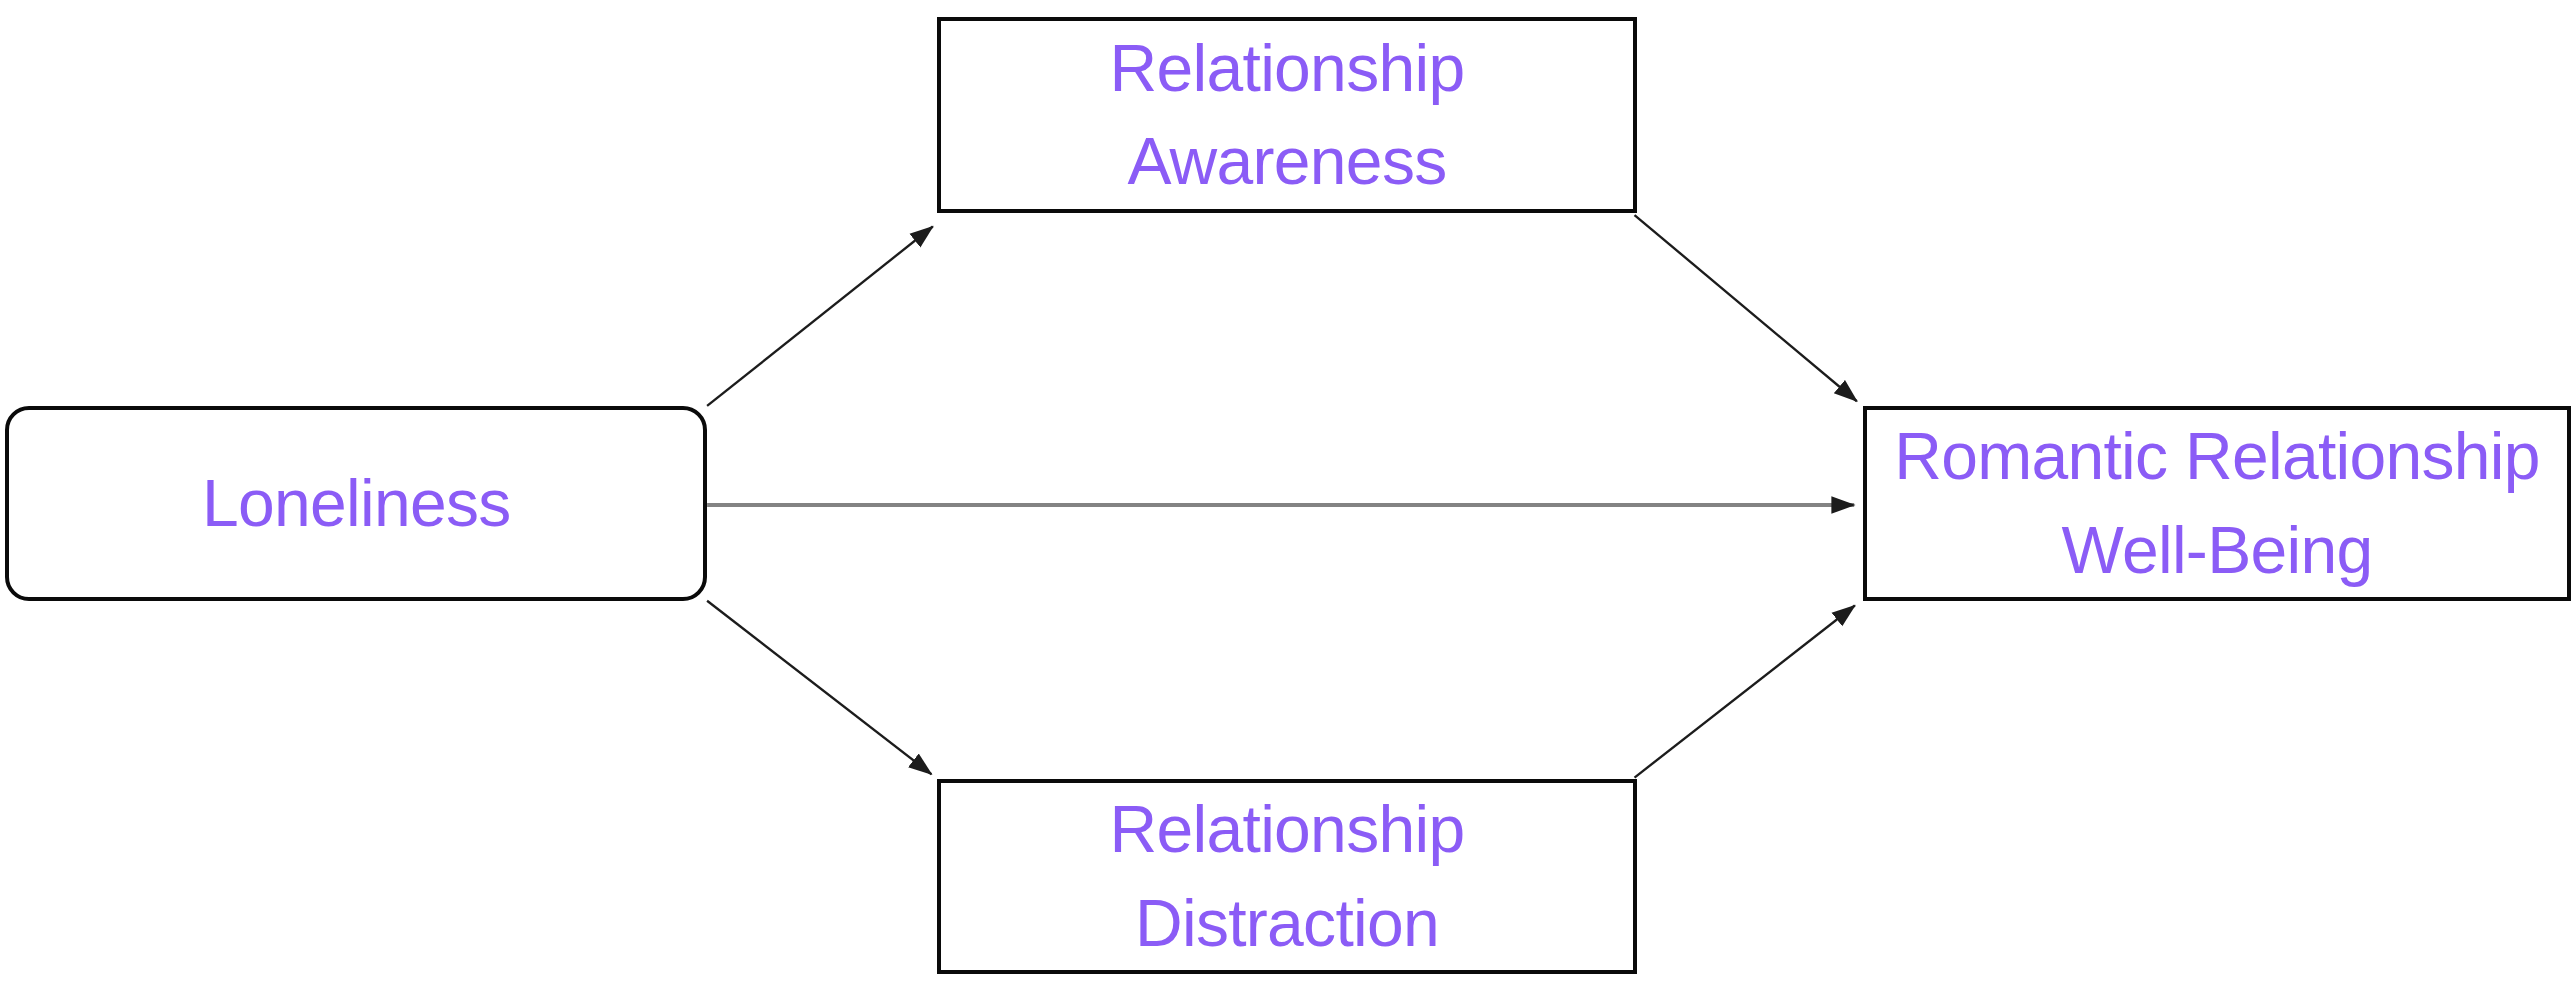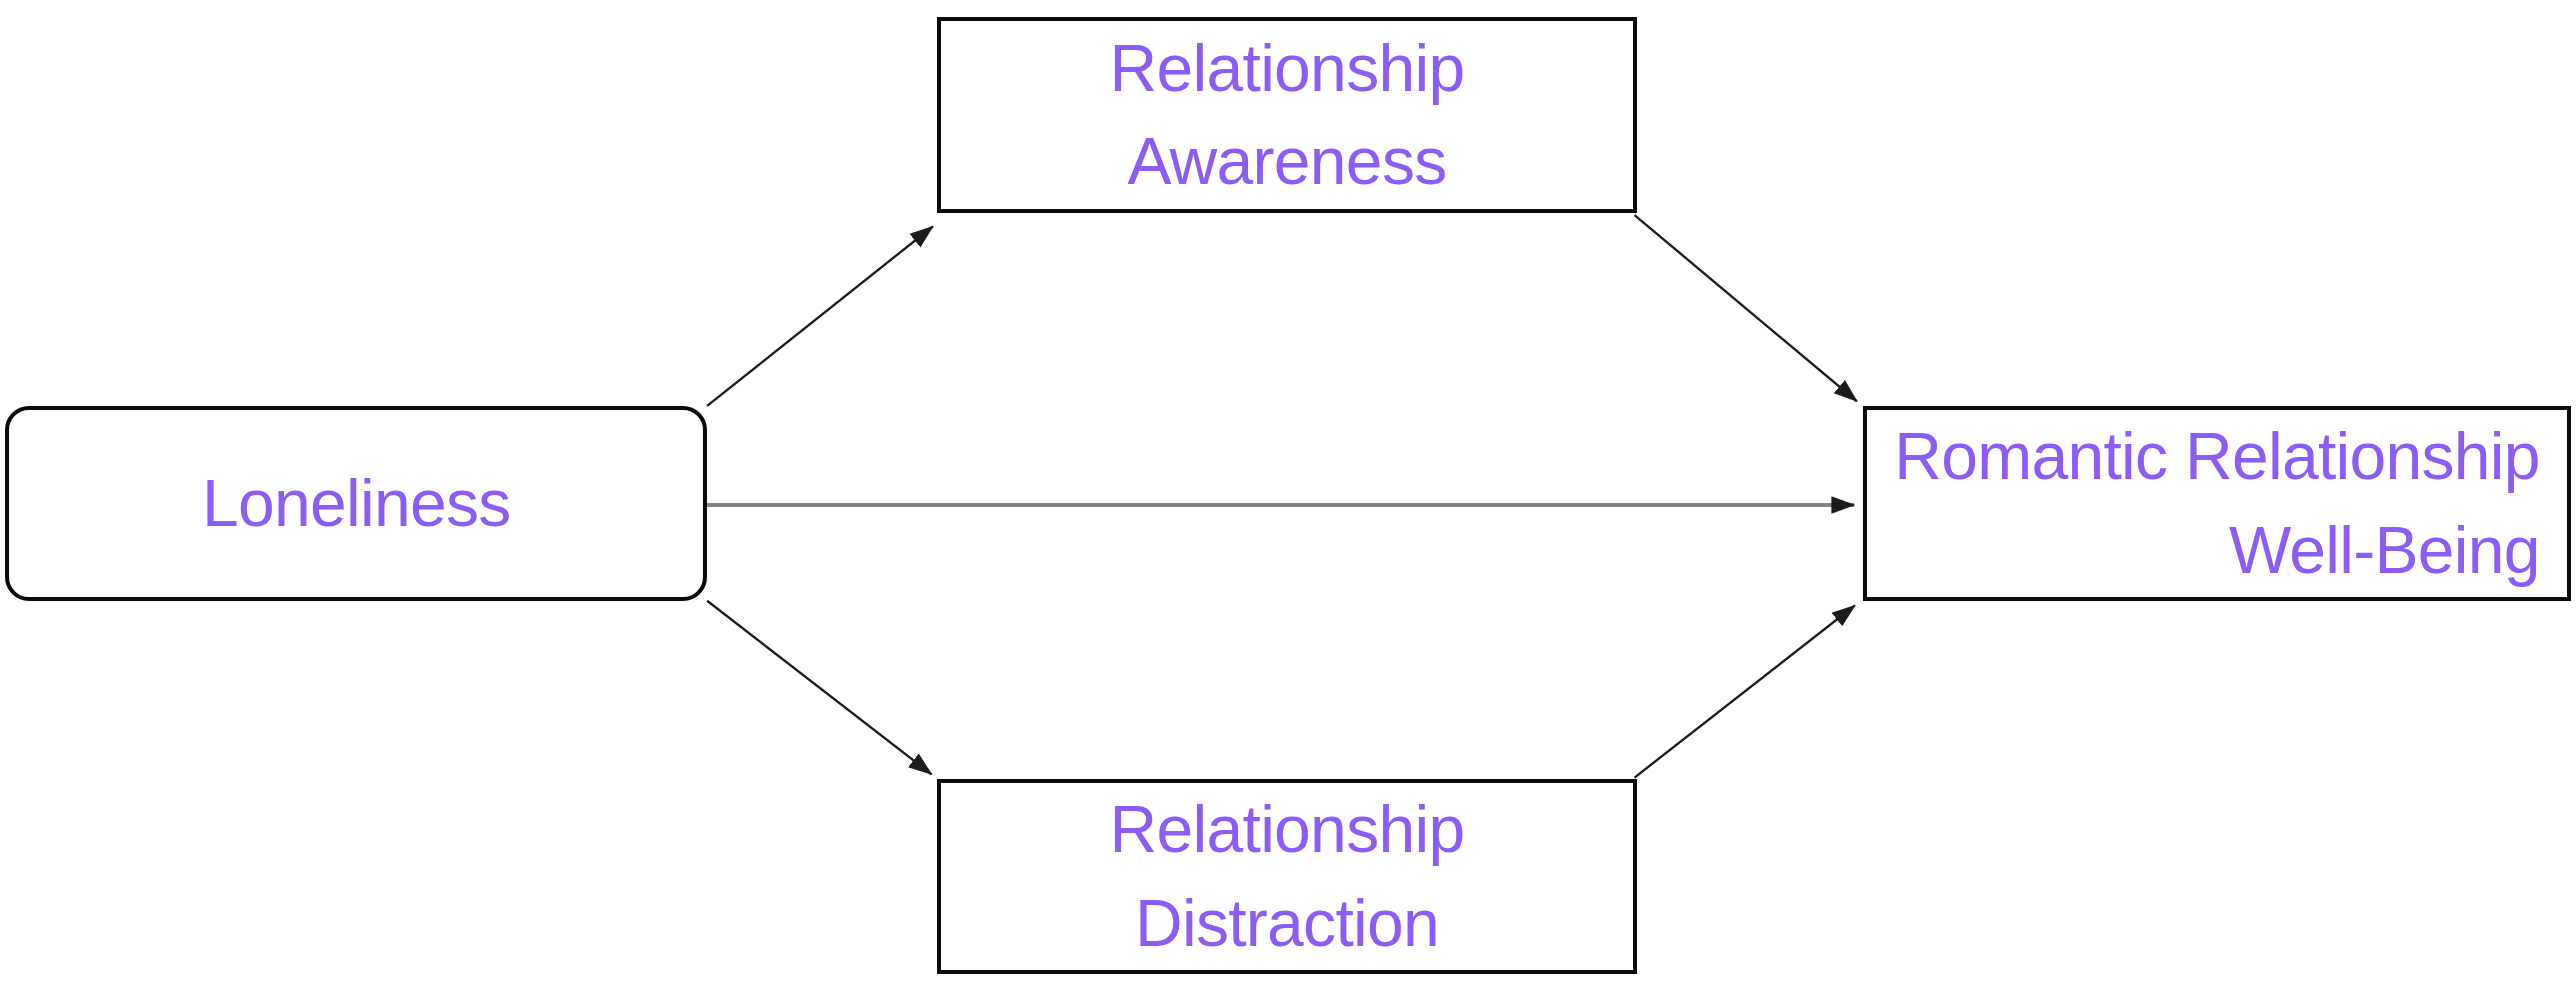--- a/index.html
+++ b/index.html
@@ -37,21 +37,21 @@
   .node .label {
     white-space: pre-line;
     font-size: 66px;
     line-height: 1.42;
     color: #8b5cf6;
     letter-spacing: -0.7px;
   }
   #node-loneliness  { left: 5.4px;    top: 406px;  width: 702px; height: 195px; border-radius: 24px; }
   #node-awareness   { left: 937px; top: 17.4px;   width: 700px; height: 196px; }
   #node-distraction { left: 937px; top: 779px; width: 700px; height: 195px; }
-  #node-wellbeing   { left: 1863px; top: 406px;  width: 708px; height: 195px; text-align: right; }
+  #node-wellbeing   { left: 1863px; top: 406px;  width: 708px; height: 195px; }
 </style>
 </head>
 <body>
 
 <div class="canvas">
 
   <svg class="edges-layer" viewBox="0 0 3847 1481" xmlns="http://www.w3.org/2000/svg">
     <defs>
       <marker id="arrow-black" markerUnits="userSpaceOnUse" markerWidth="40" markerHeight="30" refX="34" refY="14" orient="auto">
         <path d="M0,1 L36,14 L0,27 Z" fill="#1c1c1c"></path>

